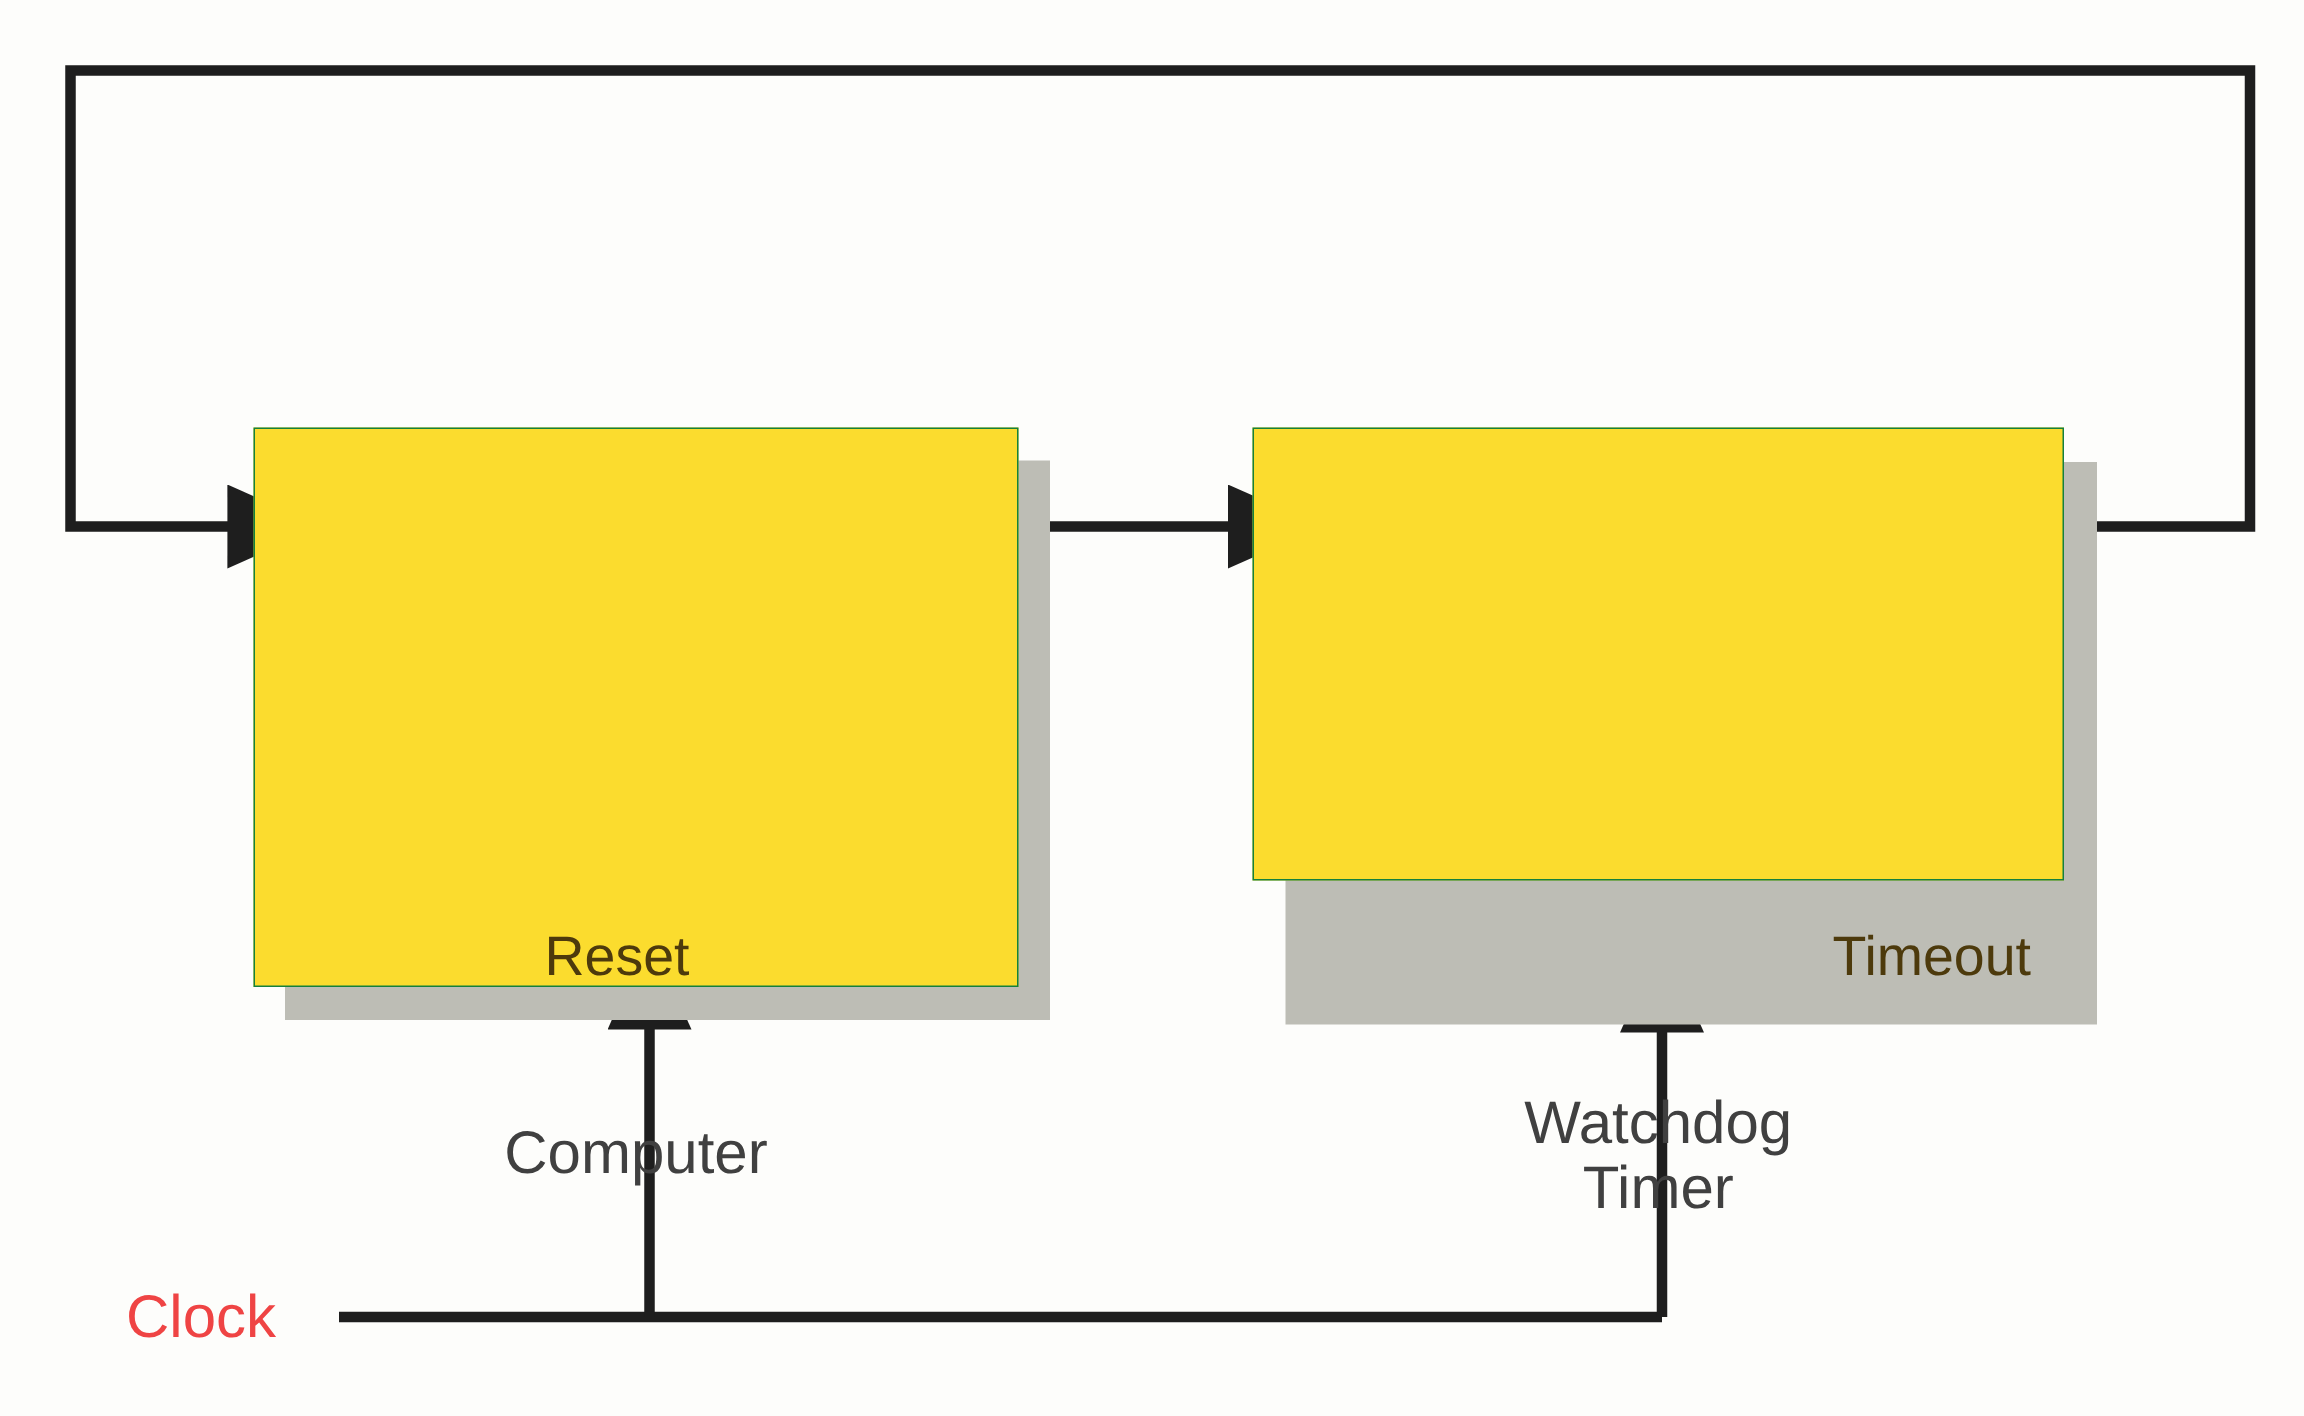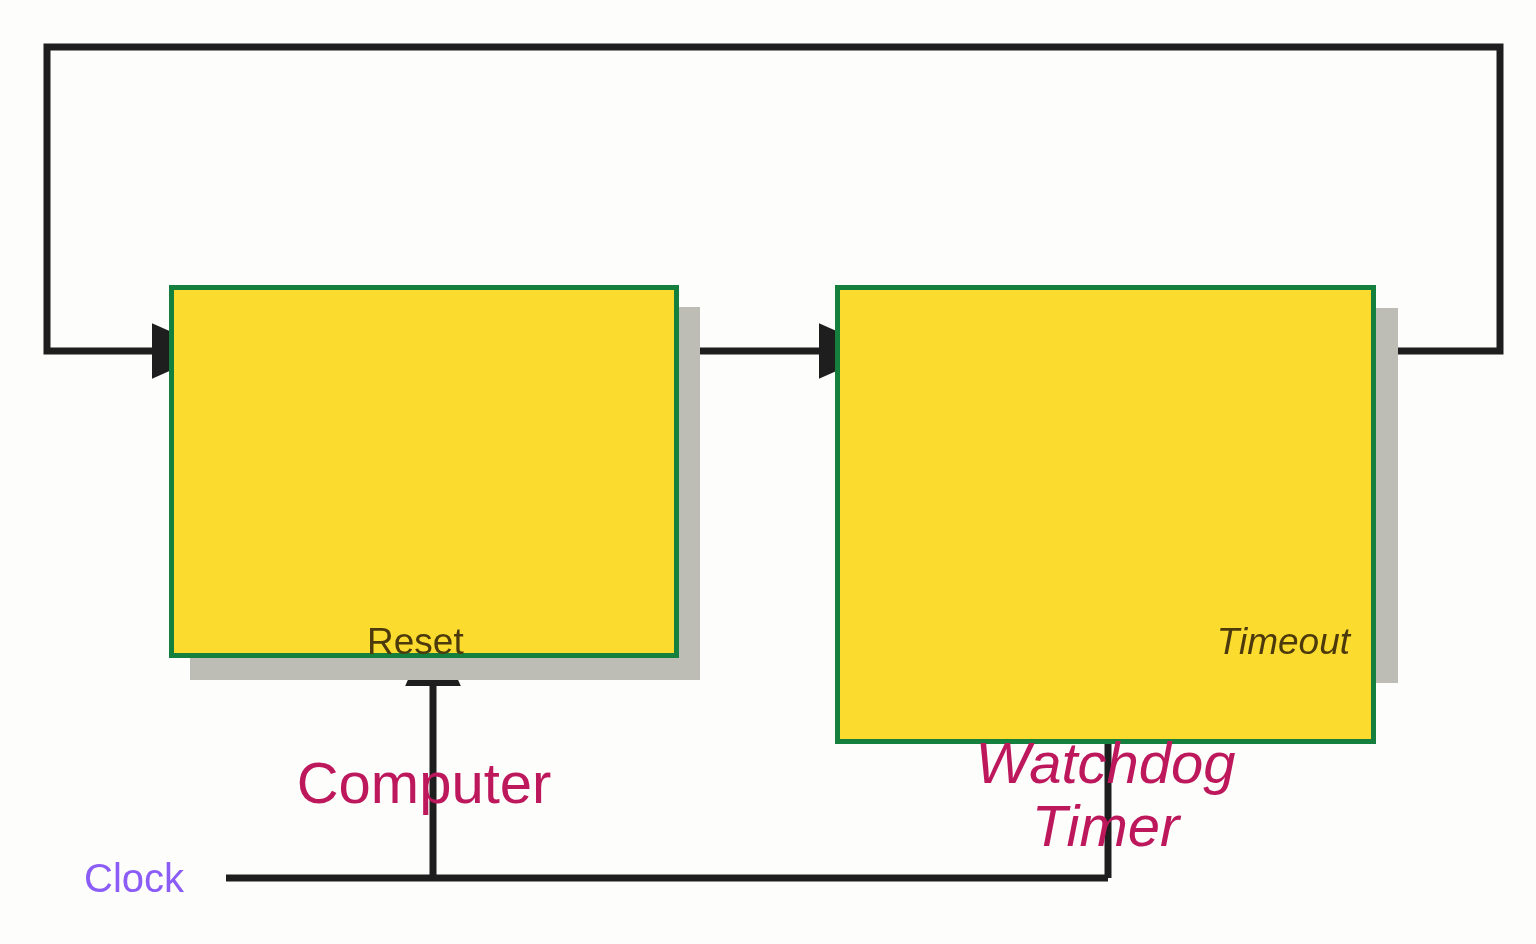--- a/index.html
+++ b/index.html
@@ -21,59 +21,59 @@
     top: 0;
     width: 1536px;
     height: 944px;
   }
 
   
   .block {
     position: absolute;
     box-sizing: border-box;
     background: #fbdc2e;
-    border: 5px solid #15803d;
+    border: 1px solid #15803d;
   }
   .block-shadow {
     position: absolute;
     background: #bdbdb5;
   }
   .port {
     position: absolute;
     font-size: 37px;
     line-height: 1;
     color: #4d3a0c;
     white-space: nowrap;
   }
   .block-title {
     position: absolute;
     left: 0;
     right: 0;
     text-align: center;
-    font-size: 58px;
+    font-size: 40px;
     line-height: 1.08;
-    color: #be185d;
+    color: #404040;
     white-space: pre-line;
   }
   .ext-label {
     position: absolute;
     font-size: 40px;
     line-height: 1;
-    color: #8b5cf6;
+    color: #ef4444;
     white-space: nowrap;
   }
 
   
   #computer-block { left: 169px; top: 285px; width: 510px; height: 373px; }
   #computer-shadow { left: 190px; top: 307px; width: 510px; height: 373px; }
   #computer-reset-port { left: 193px; top: 333px; }
   #computer-title { top: 462px; }
 
   
-  #watchdog-block { left: 835px; top: 285px; width: 541px; height: 459px; font-style: italic; }
+  #watchdog-block { left: 835px; top: 285px; width: 541px; height: 302px; }
   #watchdog-shadow { left: 857px; top: 308px; width: 541px; height: 375px; }
   #watchdog-timeout-port { right: 21px; top: 333px; }
   #watchdog-title { top: 442px; text-align: center; }
 
   
   #clock-label { left: 84px; top: 858px; }
 </style>
 </head>
 <body>
 

